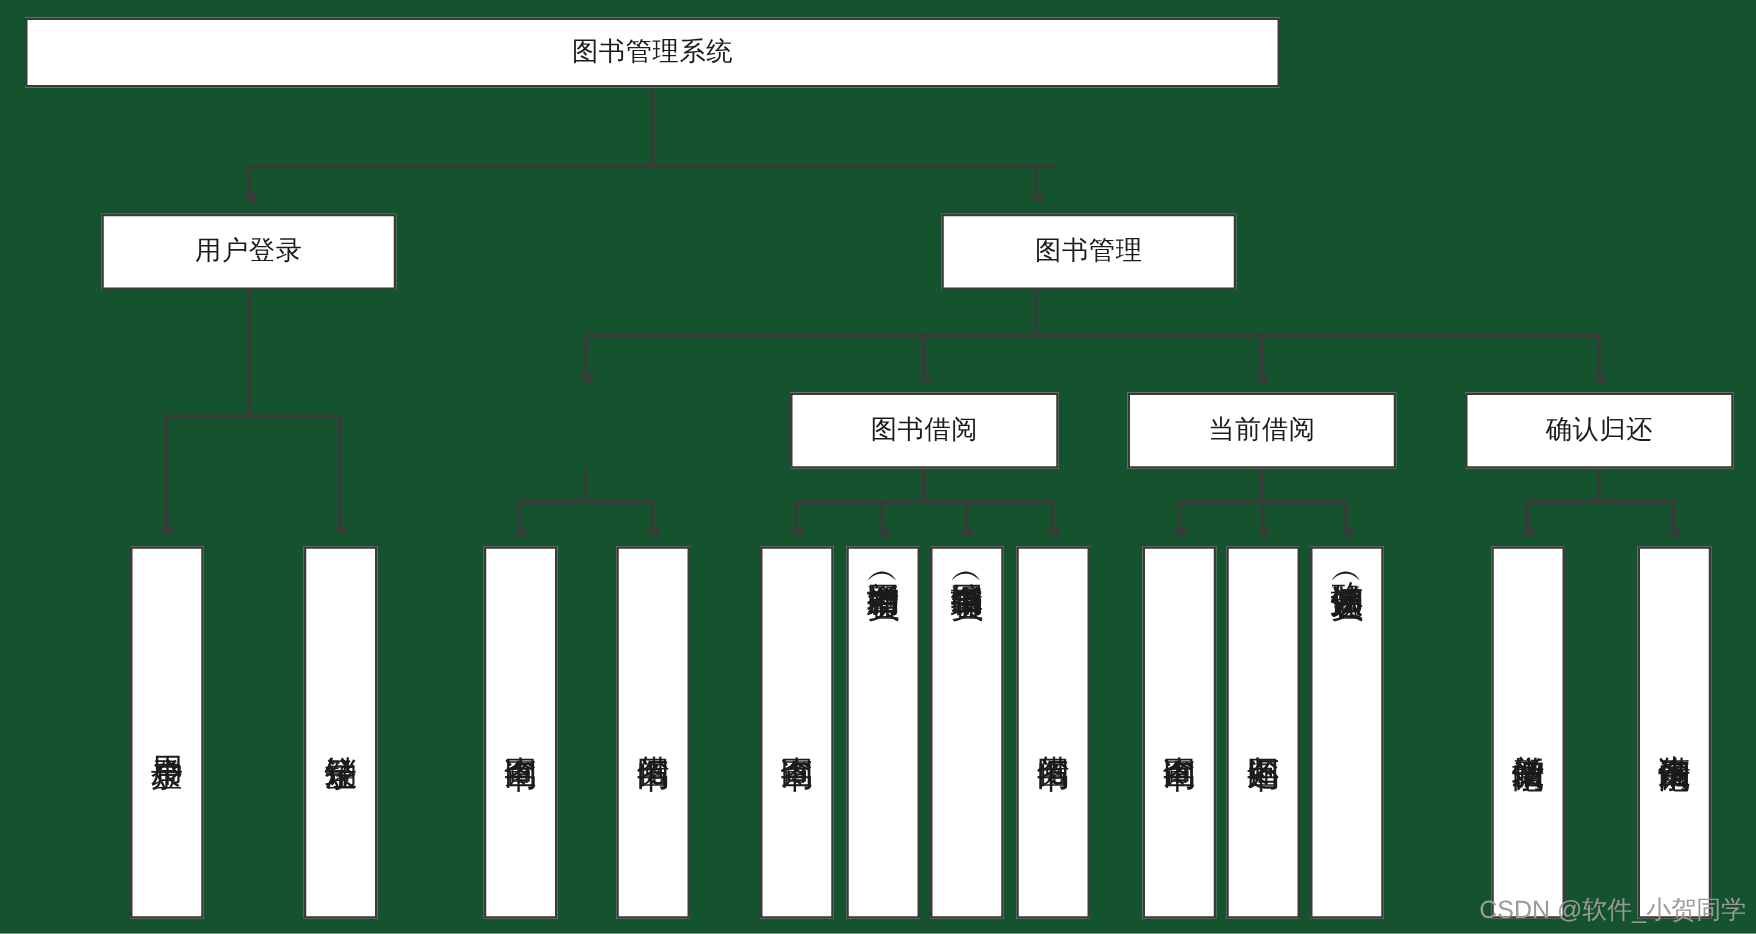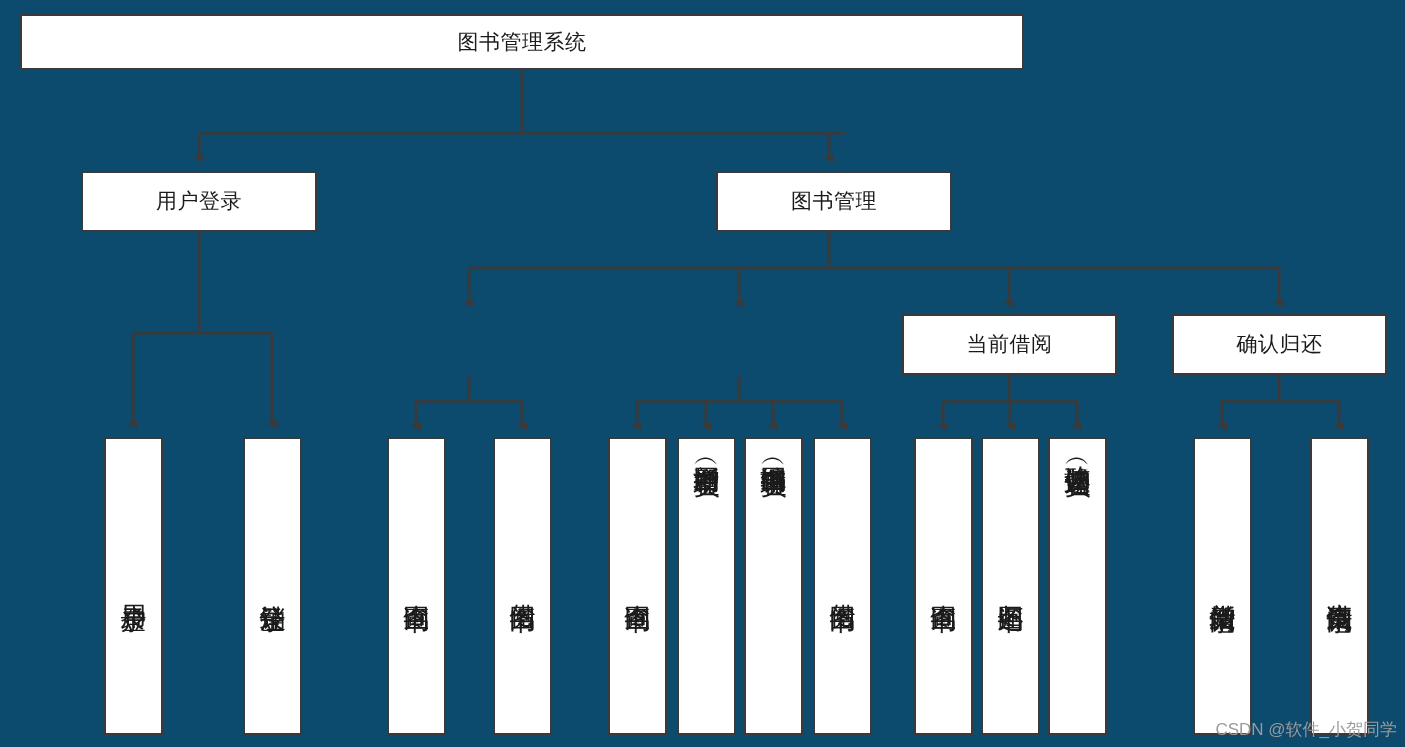--- a/index.html
+++ b/index.html
@@ -7,21 +7,21 @@
     padding: 0;
     background: #ffffff;
   }
   body {
     font-family: "Liberation Sans", "DejaVu Sans", sans-serif;
   }
   #canvas {
     position: relative;
     width: 1405px;
     height: 747px;
-    background: #0c4a6e;
+    background: #14532d;
     overflow: hidden;
   }
   svg#edges {
     position: absolute;
     left: 0;
     top: 0;
     width: 1405px;
     height: 747px;
   }
   .node {
@@ -60,21 +60,21 @@
     letter-spacing: 1px;
     white-space: nowrap;
   }
   .node.vert.topalign {
     align-items: flex-start;
   }
   #watermark {
     position: absolute;
     right: 8px;
     bottom: 6px;
-    font-size: 17px;
+    font-size: 20px;
     color: #9a9a9a;
     z-index: 5;
     white-space: nowrap;
     pointer-events: none;
   }
 </style>
 </head>
 <body>
 
 <div id="canvas">
@@ -129,24 +129,27 @@
     </g>
   </svg>
 
   <div class="node horiz" style="left:20px; top:14px; width:1004px; height:56px;">
     <span class="lbl">图书管理系统</span>
   </div>
 
   <div class="node horiz" style="left:81px; top:171px; width:236px; height:61px;">
     <span class="lbl">用户登录</span>
   </div>
-  <div class="node horiz" style="left:716px; top:171px; width:236px; height:61px;">
+  <div class="node horiz" style="left:753px; top:171px; width:236px; height:61px;">
     <span class="lbl">图书管理</span>
   </div>
 
+  <div class="node horiz" style="left:632px; top:314px; width:215px; height:61px;">
+    <span class="lbl">图书借阅</span>
+  </div>
   <div class="node horiz" style="left:902px; top:314px; width:215px; height:61px;">
     <span class="lbl">当前借阅</span>
   </div>
   <div class="node horiz" style="left:1172px; top:314px; width:215px; height:61px;">
     <span class="lbl">确认归还</span>
   </div>
 
   <div class="node vert" style="left:104px; top:437px; width:59px; height:298px;">
     <span class="lbl">用户登录</span>
   </div>

